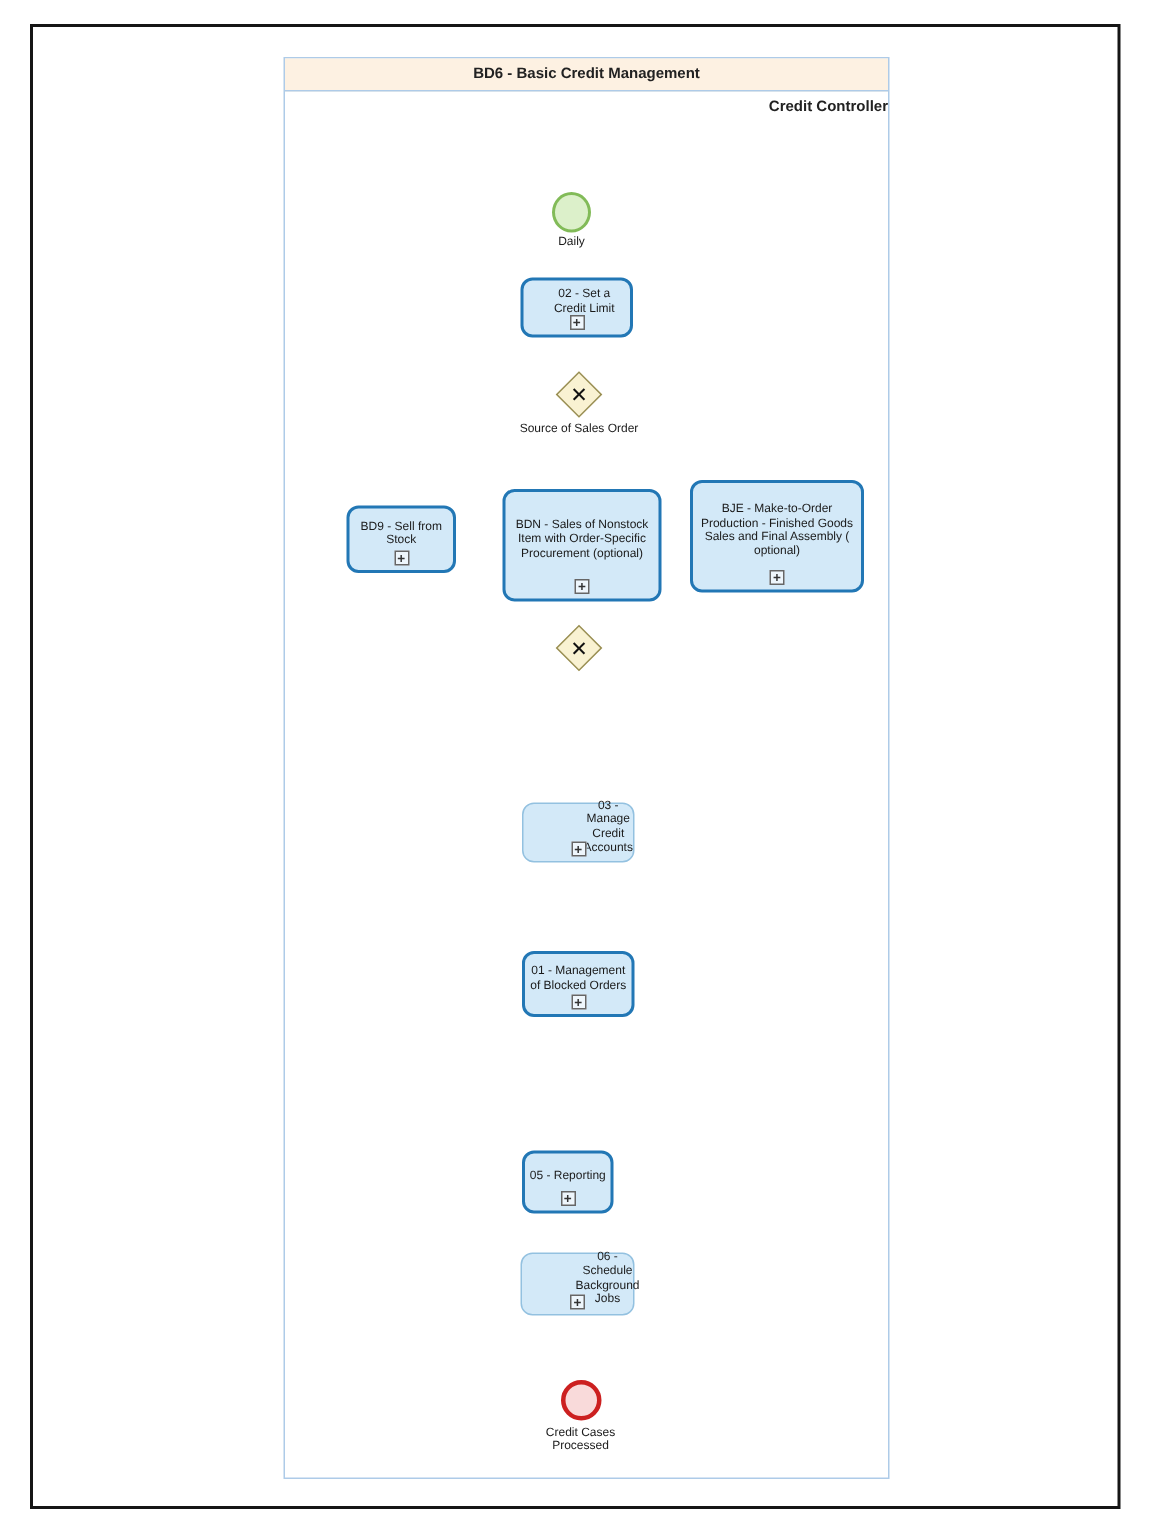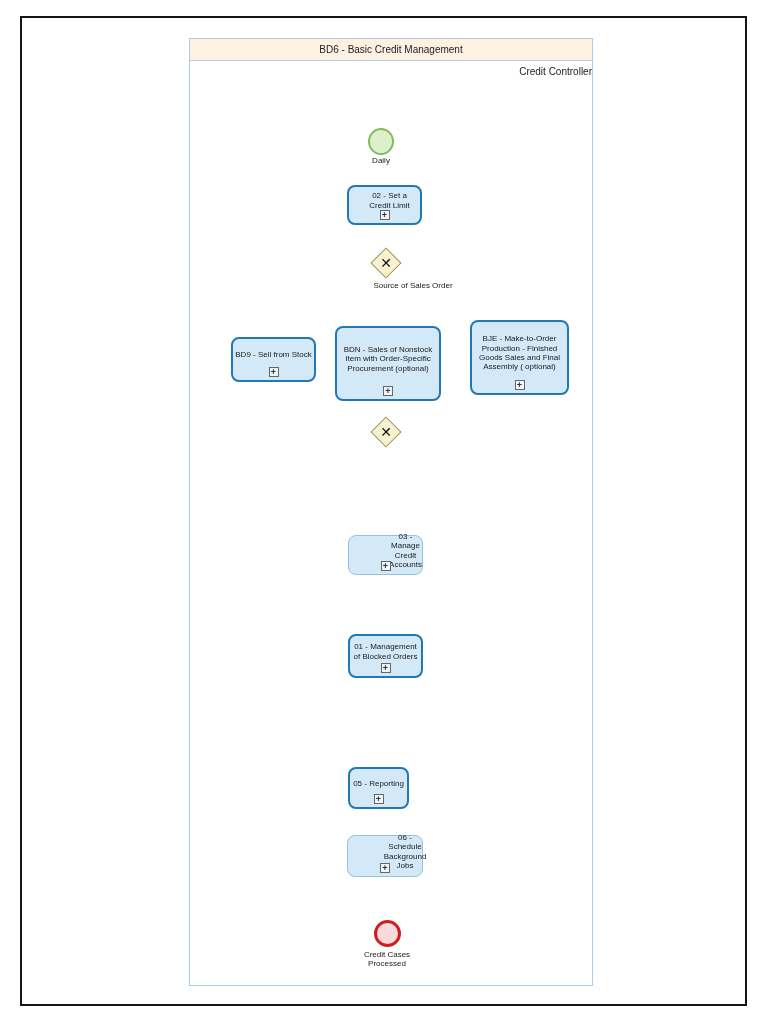--- a/index.html
+++ b/index.html
@@ -8,21 +8,21 @@
   .page {
     position: relative; width: 768px; height: 1024px;
     background: #fff; overflow: hidden;
   }
   .outer-frame {
     position: absolute; left: 20px; top: 16px; width: 727px; height: 990px;
     border: 2px solid #151515; background: #fff;
   }
   .pool {
     position: absolute; left: 188px; top: 37px; width: 404px; height: 948px;
-    border: 1px solid #aecbe8; background: #fff;
+    border: 1px solid #aecbe8; background: #fff; font-weight: bold;
   }
   .pool-header {
     position: absolute; left: 0; top: 0; right: 0; height: 22px;
     background: #fdf1e2; border-bottom: 1px solid #aecbe8;
     display: flex; align-items: center; justify-content: center;
     font-size: 10px; color: #222;
   }
   .lane-label {
     position: absolute; left: 0; top: 27px; right: 0;
     text-align: right; font-size: 10px; color: #222;
@@ -101,33 +101,33 @@
 
     <div class="task" style="left:325px; top:167px; width:75px; height:40px;padding-left:12px;">
       <span>02 - Set a Credit Limit</span>
       <span class="plus-marker">+</span>
     </div>
 
     <div class="gateway" style="left:348px; top:229px;">
       <span class="diamond"></span>
       <span class="x-glyph">✕</span>
     </div>
-    <div class="node-label" style="left:324px; top:263px; width:80px;margin-left:27px;">Source of Sales Order</div>
+    <div class="node-label" style="left:324px; top:263px; width:80px;">Source of Sales Order</div>
 
-    <div class="task" style="left:209px; top:319px; width:85px; height:45px;">
+    <div class="task" style="left:209px; top:319px; width:73px; height:45px;">
       <span>BD9 - Sell from Stock</span>
       <span class="plus-marker">+</span>
     </div>
 
     <div class="task" style="left:313px; top:308px; width:106px; height:75px;">
       <span>BDN - Sales of Nonstock Item with Order-Specific Procurement (optional)</span>
       <span class="plus-marker">+</span>
     </div>
 
-    <div class="task" style="left:448px; top:302px; width:99px; height:75px;">
+    <div class="task" style="left:438px; top:302px; width:116px; height:75px;">
       <span>BJE - Make-to-Order Production - Finished Goods Sales and Final Assembly ( optional)</span>
       <span class="plus-marker">+</span>
     </div>
 
     <div class="gateway" style="left:348px; top:398px;">
       <span class="diamond"></span>
       <span class="x-glyph">✕</span>
     </div>
 
     <div class="task thin" style="left:326px; top:517px; width:75px; height:40px;">

